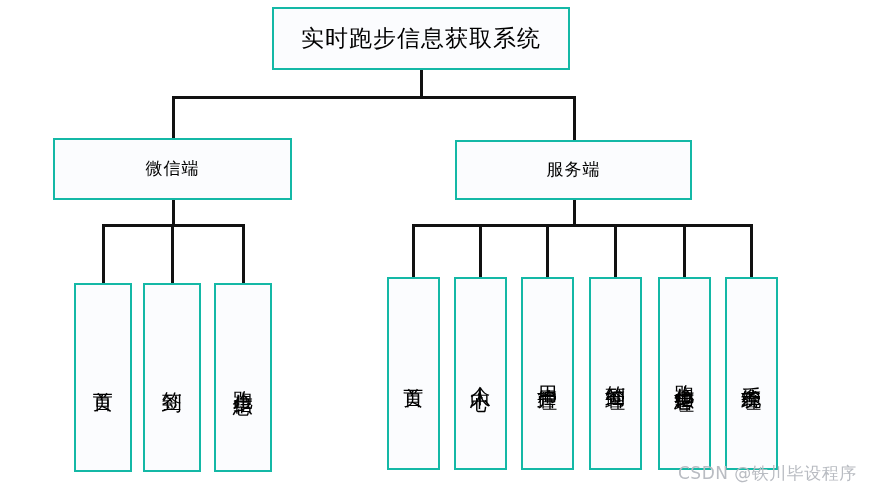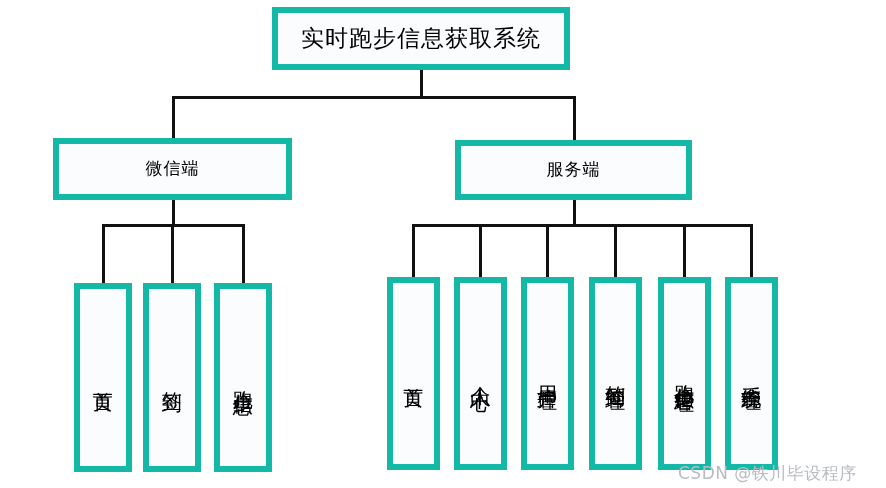--- a/index.html
+++ b/index.html
@@ -12,21 +12,21 @@
     width: 886px;
     height: 488px;
     background: #ffffff;
     font-family: "DejaVu Sans", "Liberation Sans", sans-serif;
     overflow: hidden;
   }
   
   .node {
     position: absolute;
     box-sizing: border-box;
-    border: 6px solid #14b8a6;
+    border: 2px solid #14b8a6;
     background: #fbfcfe;
     display: flex;
     align-items: center;
     justify-content: center;
     color: #000000;
     line-height: 1.12;
   }
   .node.root {
     font-size: 23px;
     letter-spacing: 1px;

